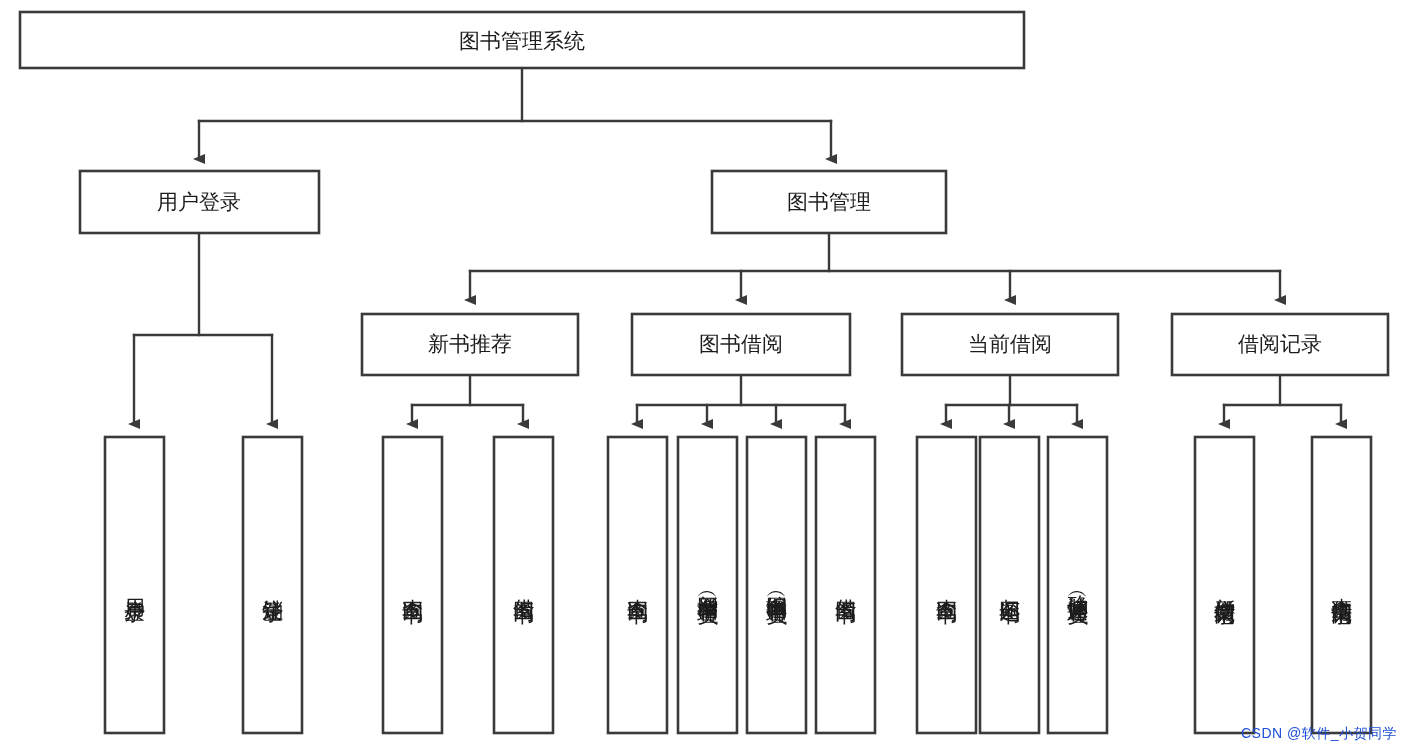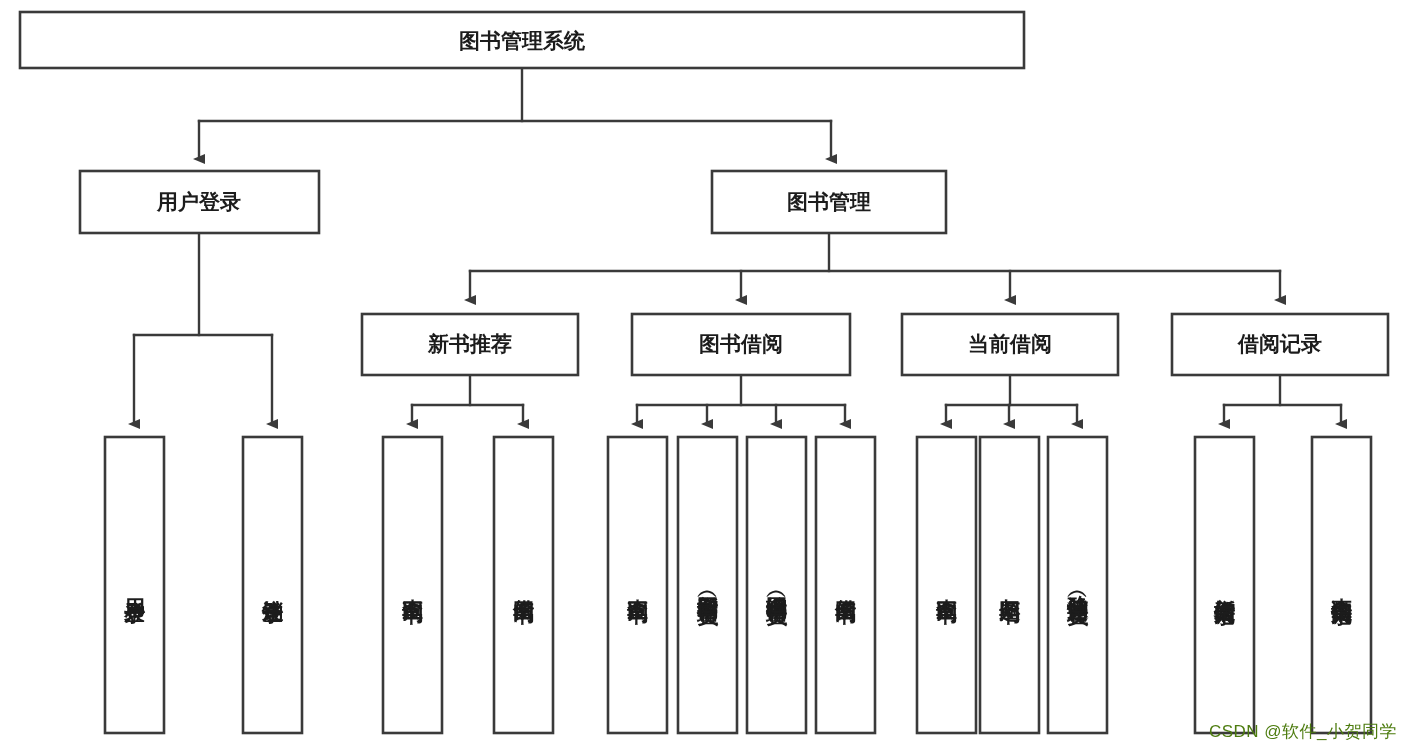--- a/index.html
+++ b/index.html
@@ -13,21 +13,20 @@
     font-family: "Liberation Sans", "DejaVu Sans", sans-serif;
     overflow: hidden;
     position: relative;
   }
   #chart-root {
     position: absolute;
     left: 0;
     top: 0;
     width: 1405px;
     height: 747px;
-    font-weight: bold;
   }
   .node-box {
     fill: #ffffff;
     stroke: #3a3a3a;
     stroke-width: 2.6;
   }
   .node-label-h {
     font-family: "Liberation Sans", "DejaVu Sans", sans-serif;
     font-size: 21px;
     fill: #1c1c1c;
@@ -60,22 +59,22 @@
   }
   .arrow-head {
     fill: #3a3a3a;
     stroke: none;
   }
   .watermark {
     position: absolute;
     right: 8px;
     bottom: 4px;
     font-family: "Liberation Sans", "DejaVu Sans", sans-serif;
-    font-size: 17px;
-    color: #4d7c0f;
+    font-size: 14px;
+    color: #1d4ed8;
     white-space: nowrap;
     letter-spacing: 0.5px;
   }
 </style>
 </head>
 <body>
 
 <div id="chart-root">
   <svg width="1405" height="747" viewBox="0 0 1405 747" xmlns="http://www.w3.org/2000/svg">
     <defs>

